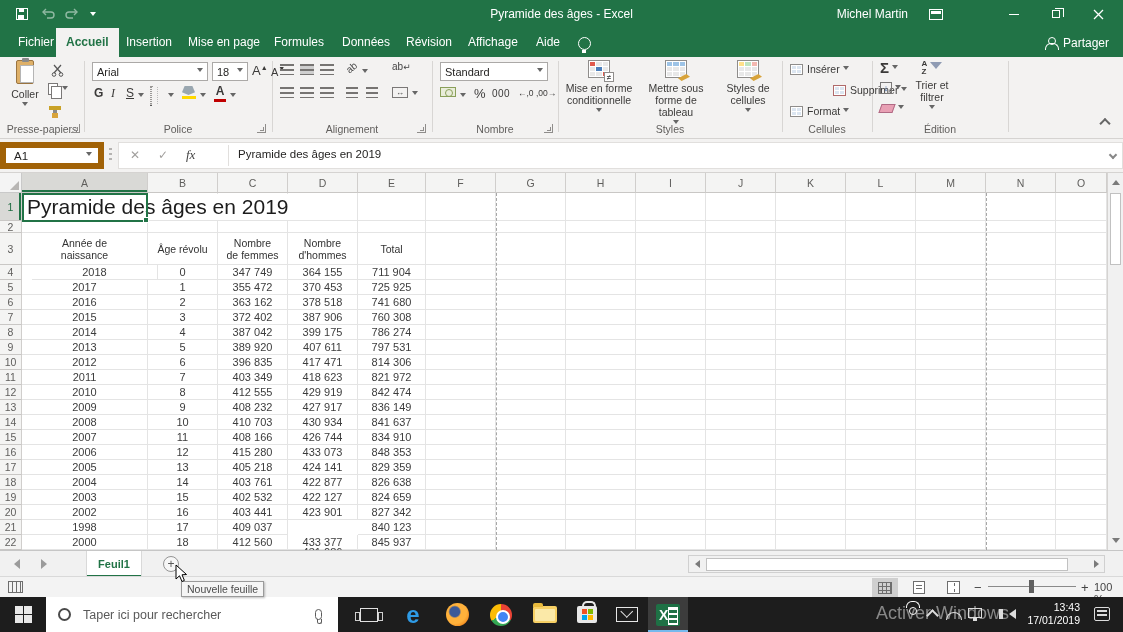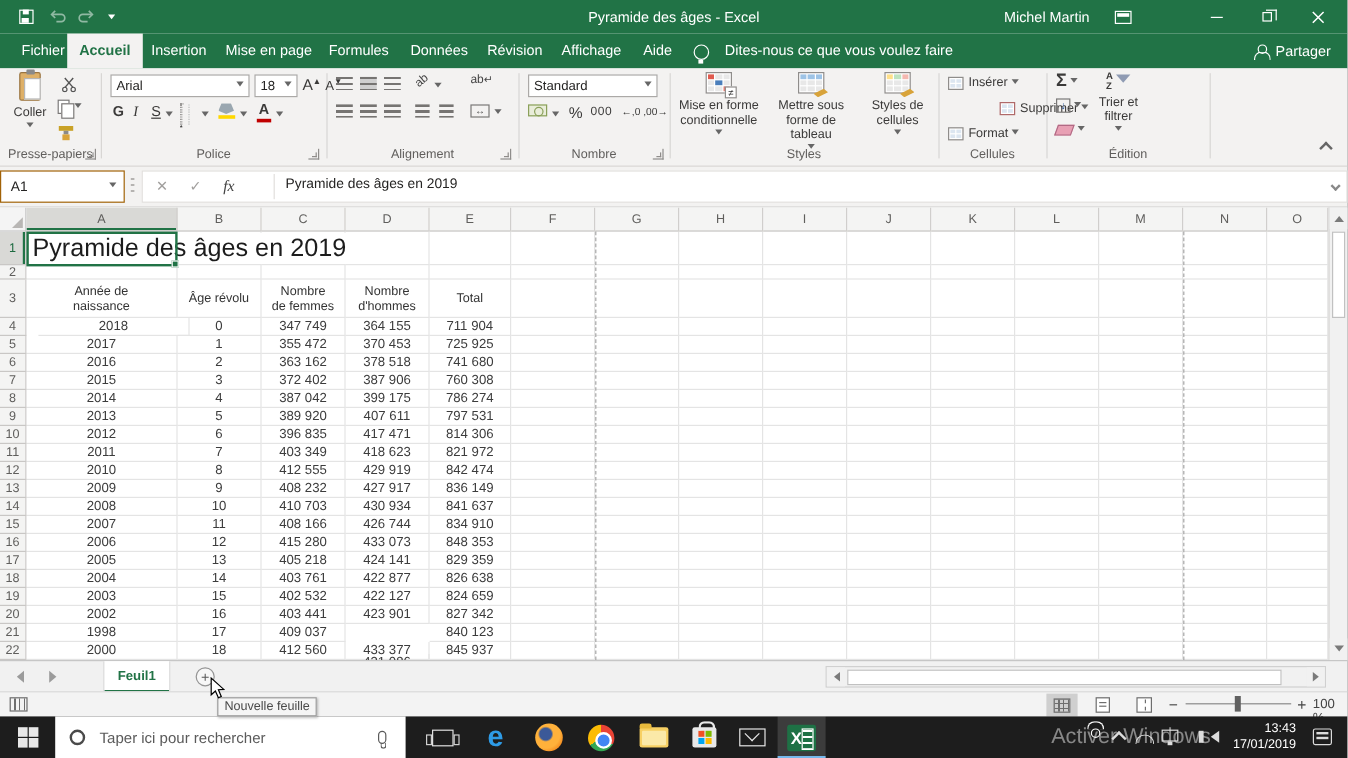--- a/index.html
+++ b/index.html
@@ -71,21 +71,21 @@
   .fillbox{width:12px;height:12px;border:1px solid #7a7877;font-size:9px;line-height:11px;text-align:center;color:#2b579a;}
   .azc{font-size:8px;font-weight:bold;line-height:8px;color:#3b3a39;}
   .funnel{width:0;height:0;border:6px solid transparent;border-top:7px solid #8f9bb3;position:relative;}
   .mag{width:12px;height:12px;border:2px solid #2b6cb0;border-radius:50%;position:relative;}
   .mag:after{content:'';position:absolute;width:7px;height:2px;background:#2b6cb0;transform:rotate(45deg);right:-6px;bottom:-2px;}
   .chev{width:8px;height:8px;border-left:2px solid #666;border-top:2px solid #666;}
   .bigbtn{position:absolute;display:flex;flex-direction:column;align-items:center;}
 
   
   .fbar{left:0;top:139px;width:1123px;height:34px;background:#f3f2f1;border-bottom:1px solid #d5d3d1;}
-  .namebox{left:0;top:3px;width:104px;height:27px;background:#fff;border:1px solid #a16207;font-size:11.5px;color:#252423;}
+  .namebox{left:0;top:3px;width:104px;height:27px;background:#fff;border:6px solid #a16207;font-size:11.5px;color:#252423;}
   .fwhite{left:118px;top:3px;width:1005px;height:27px;background:#fff;border:1px solid #e1dfdd;}
   .dots3{width:3px;height:15px;background:repeating-linear-gradient(#b5b3b1 0 2px,transparent 2px 5px);}
   .fbtn{font-size:12px;color:#a19f9d;}
   .fxg{font-family:"Liberation Serif",serif;font-style:italic;font-size:13px;color:#444;}
   .ftext{font-size:11.5px;color:#252423;}
 
   
   #grid{left:0;top:173px;width:1107px;height:377px;background:#fff;overflow:hidden;}
   .gcorner{background:#f4f4f4;border-right:1px solid #c9c9c9;border-bottom:1px solid #c9c9c9;position:absolute;}
   .gcorner:after{content:'';position:absolute;right:2px;bottom:2px;width:0;height:0;border-left:9px solid transparent;border-bottom:9px solid #b8b6b4;}
@@ -222,21 +222,20 @@
     <span class="rtab" style="left:116px;">Insertion</span>
     <span class="rtab" style="left:178px;">Mise en page</span>
     <span class="rtab" style="left:264px;">Formules</span>
     <span class="rtab" style="left:332px;">Données</span>
     <span class="rtab" style="left:396px;">Révision</span>
     <span class="rtab" style="left:458px;">Affichage</span>
     <span class="rtab" style="left:526px;">Aide</span>
     <div class="a ctr" style="left:576px;top:8px;width:16px;height:14px;">
         <span class="bulb"></span>
       </div>
-    <span class="rtab" style="left:594px;">Dites-nous ce que vous voulez faire</span>
     <div class="a fx" style="right:14px;top:0;height:29px;">
       <span class="person" style="margin-right:6px;"></span>
       <span style="color:#fff;font-size:12px;">Partager</span>
     </div>
   </div>
 
   <div class="a ribbon">
     <div class="vsep" style="left:84px;"></div>
       <div class="vsep" style="left:272px;"></div>
     <div class="vsep" style="left:432px;"></div>

